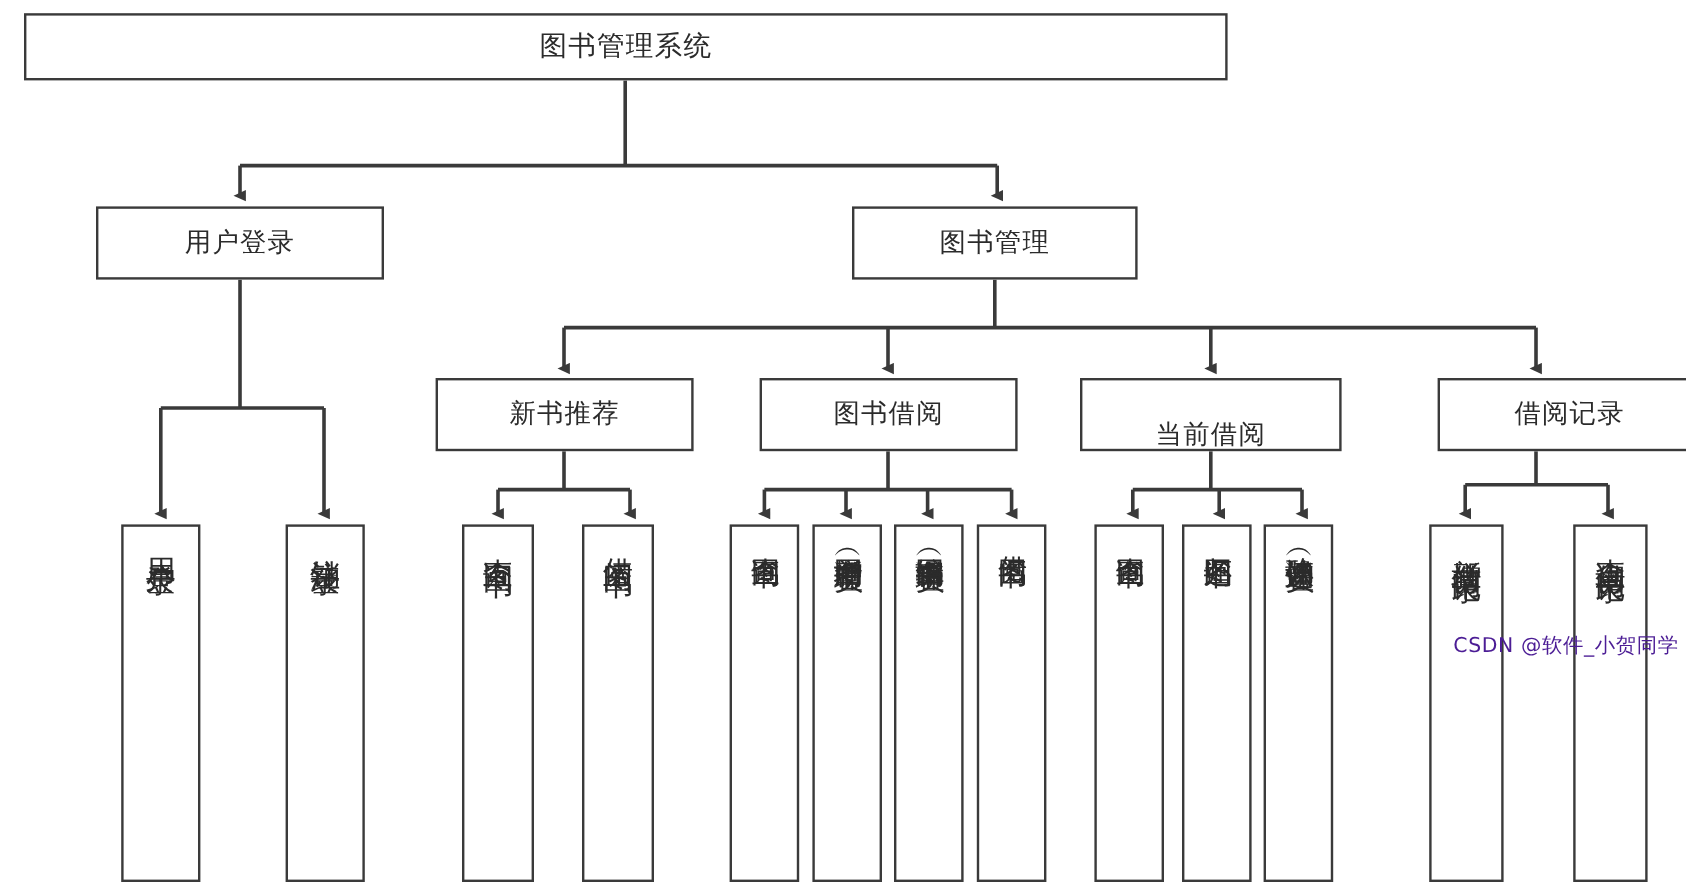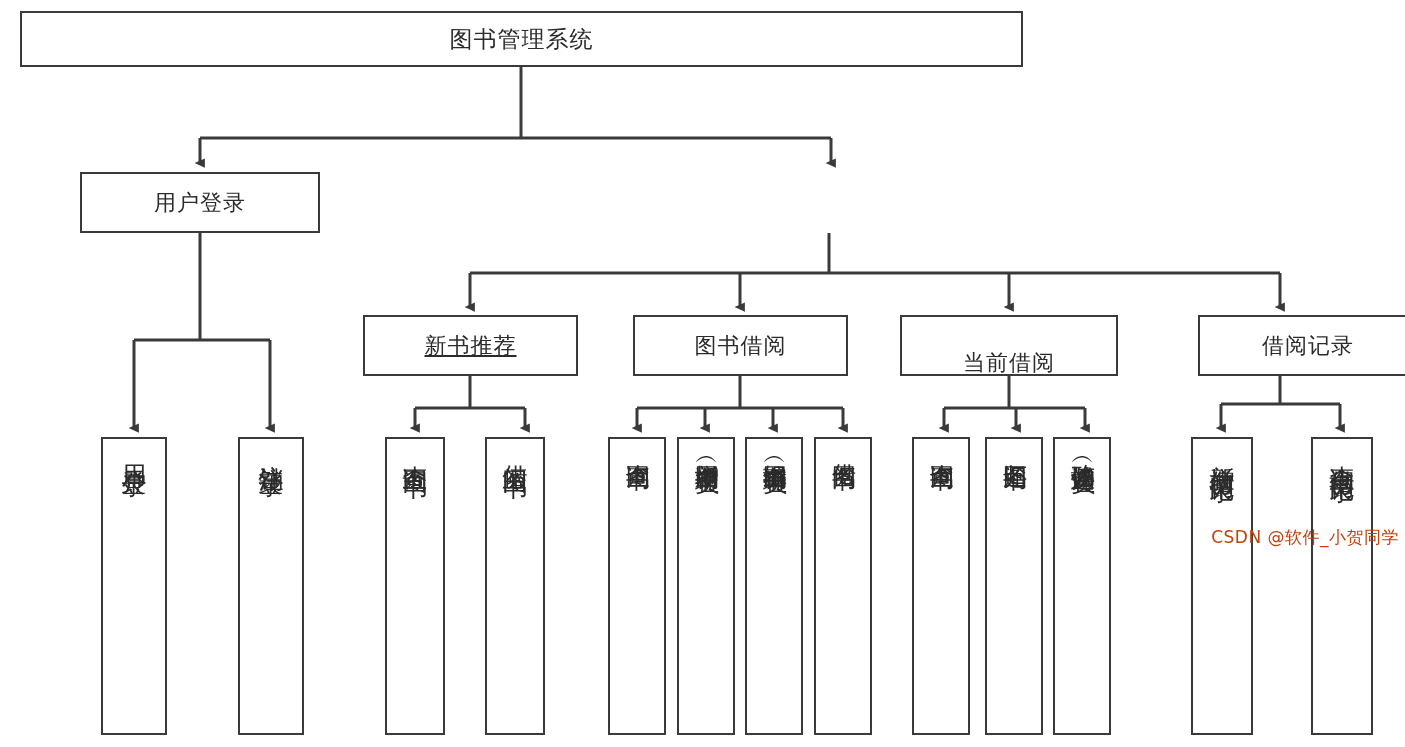--- a/index.html
+++ b/index.html
@@ -43,21 +43,21 @@
     letter-spacing:3px;
     white-space:pre;
     margin:0 auto;
   }
   .v-node.compact .lbl{font-size:24px;letter-spacing:1px;}
 
   .watermark{
     position:absolute;
     right:6px;bottom:2px;
     font-size:17px;
-    color:#c2410c;
+    color:#4c1d95;
     letter-spacing:0.5px;
     white-space:nowrap;
     font-family:"DejaVu Sans","Liberation Sans",sans-serif;
   }
 </style>
 </head>
 <body>
 
 <div id="canvas">
 
@@ -112,22 +112,25 @@
   </svg>
 
   <div class="node h-node root" style="left:20px;top:11px;width:1003px;height:56px;">
     <span class="lbl">图书管理系统</span>
   </div>
 
   <div class="node h-node" style="left:80px;top:172px;width:240px;height:61px;">
     <span class="lbl">用户登录</span>
   </div>
 
+  <div class="node h-node" style="left:710px;top:172px;width:238px;height:61px;">
+    <span class="lbl">图书管理</span>
+  </div>
 
-  <div class="node h-node" style="left:363px;top:315px;width:215px;height:61px;text-decoration:underline;">
+  <div class="node h-node" style="left:363px;top:315px;width:215px;height:61px;">
     <span class="lbl">新书推荐</span>
   </div>
 
   <div class="node h-node" style="left:633px;top:315px;width:215px;height:61px;justify-content:center;">
     <span class="lbl">图书借阅</span>
   </div>
 
   <div class="node h-node" style="left:900px;top:315px;width:218px;height:61px;align-items:flex-end;">
     <span class="lbl">当前借阅</span>
   </div>

